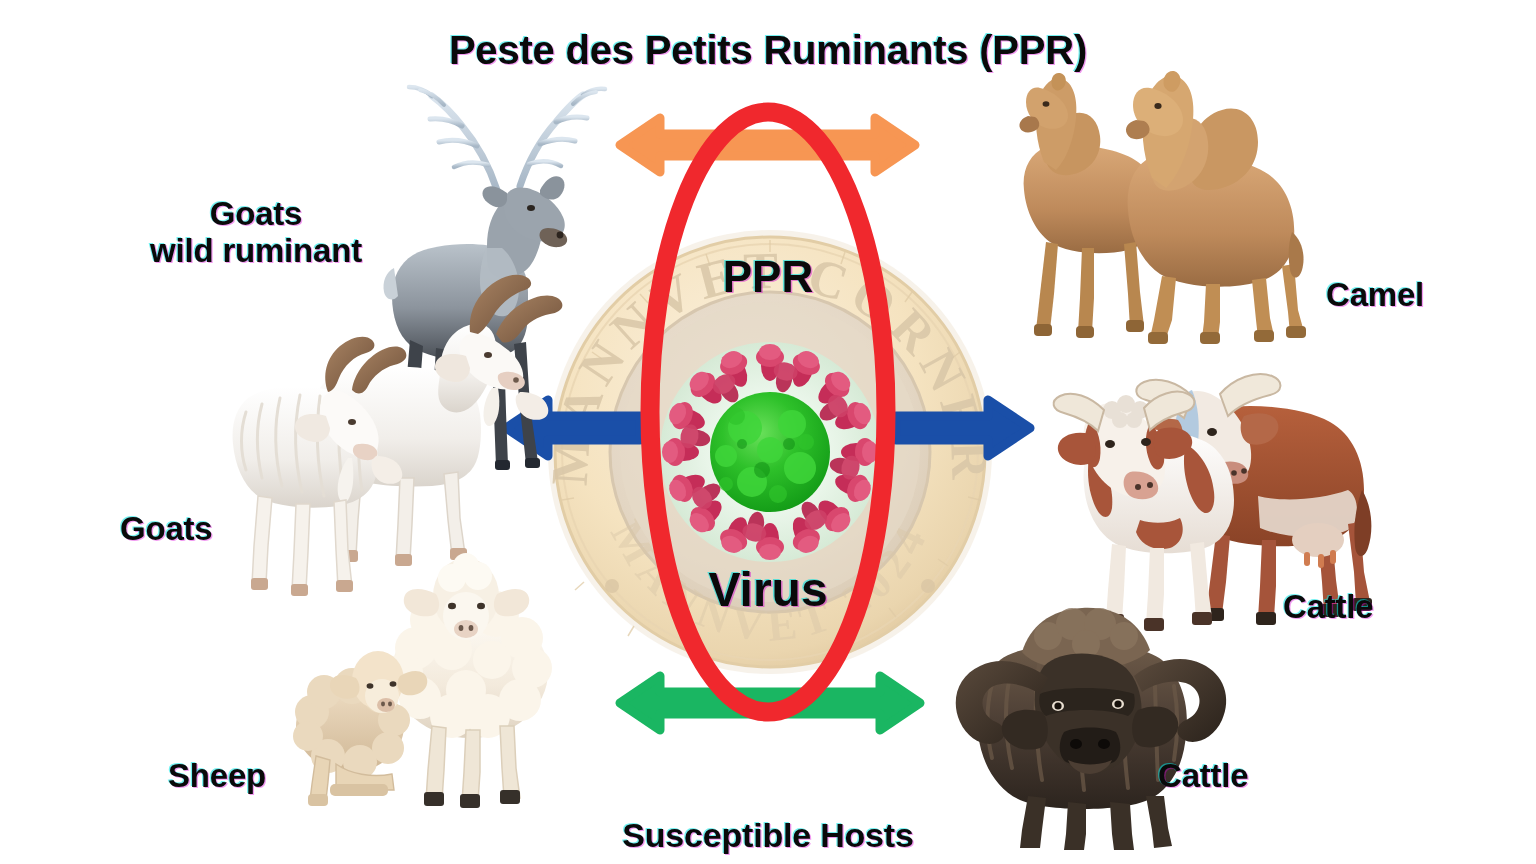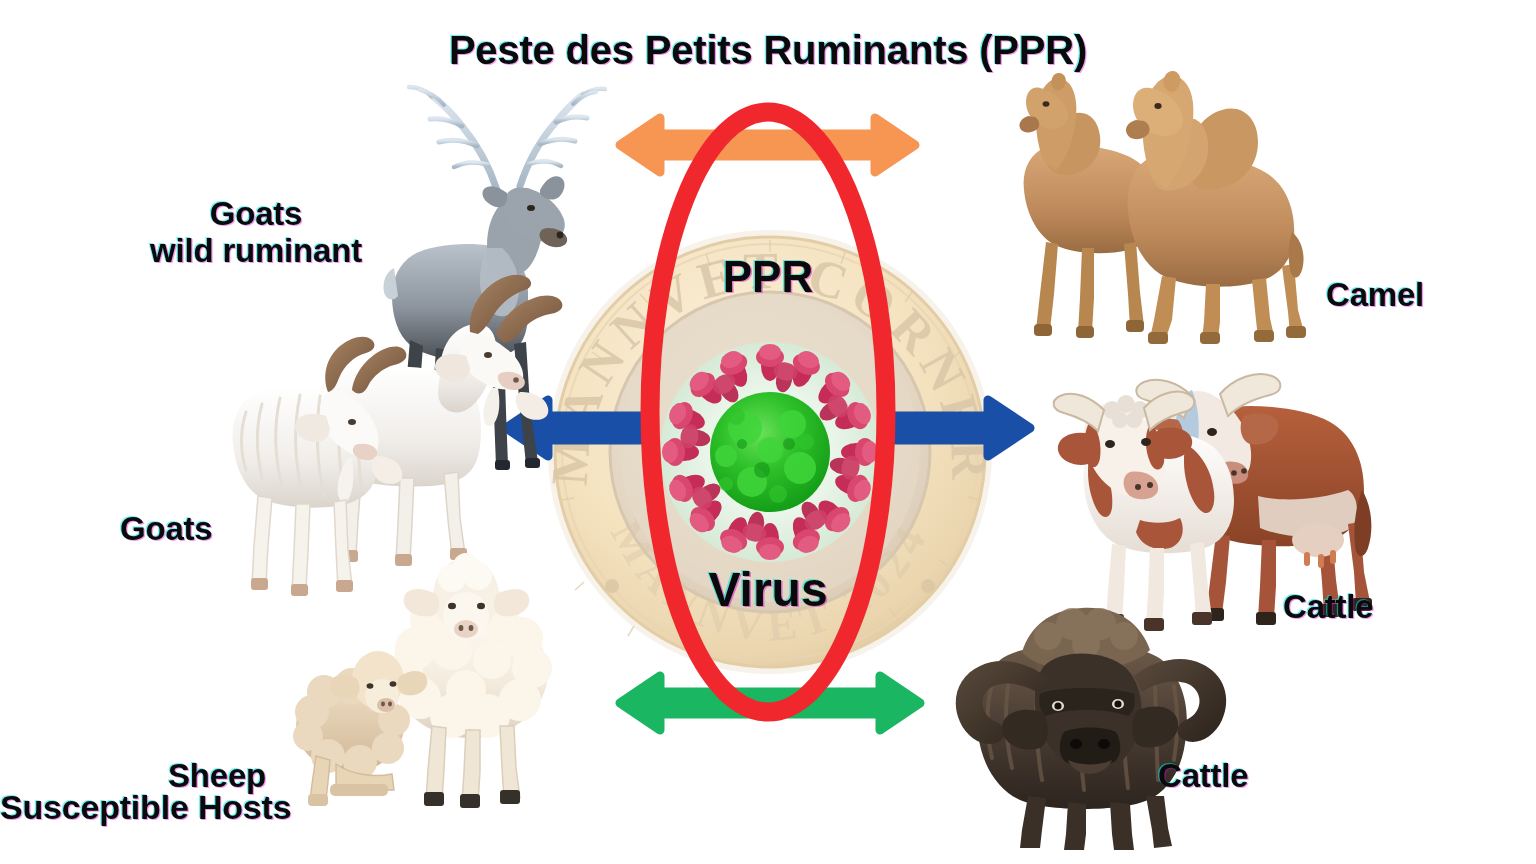--- a/index.html
+++ b/index.html
@@ -26,21 +26,21 @@
   #page-title{
     left:0;top:28px;width:1536px;text-align:center;
     font-size:40px;font-weight:bold;
   }
   #lbl-deer{left:96px;top:196px;width:320px;text-align:center;font-size:33px;}
   #lbl-goats{left:120px;top:478px;font-size:33px;margin-top:33px;}
   #lbl-sheep{left:168px;top:758px;font-size:33px;}
   #lbl-camel{left:1326px;top:270px;font-size:33px;margin-top:7px;}
   #lbl-cattle{left:1283px;top:589px;font-size:33px;}
   #lbl-buffalo{left:1158px;top:758px;font-size:33px;}
-  #lbl-hosts{left:0;top:788px;width:1536px;font-size:34px;}
+  #lbl-hosts{left:0;top:816px;width:1536px;text-align:center;font-size:34px;}
 
   #lbl-ppr{
     position:absolute;left:0;top:252px;width:1536px;text-align:center;
     font-size:44px;font-weight:bold;color:#0a0a0a;
     text-shadow: -1.5px -0.8px 0 rgba(0,225,225,.6), 1.5px 1.2px 0 rgba(210,0,210,.45);
   }
   #lbl-virus{
     position:absolute;left:0;top:562px;width:1536px;text-align:center;
     font-size:48px;font-weight:bold;color:#0a0a0a;
     text-shadow: -1.5px -0.8px 0 rgba(0,225,225,.6), 1.5px 1.2px 0 rgba(210,0,210,.45);

